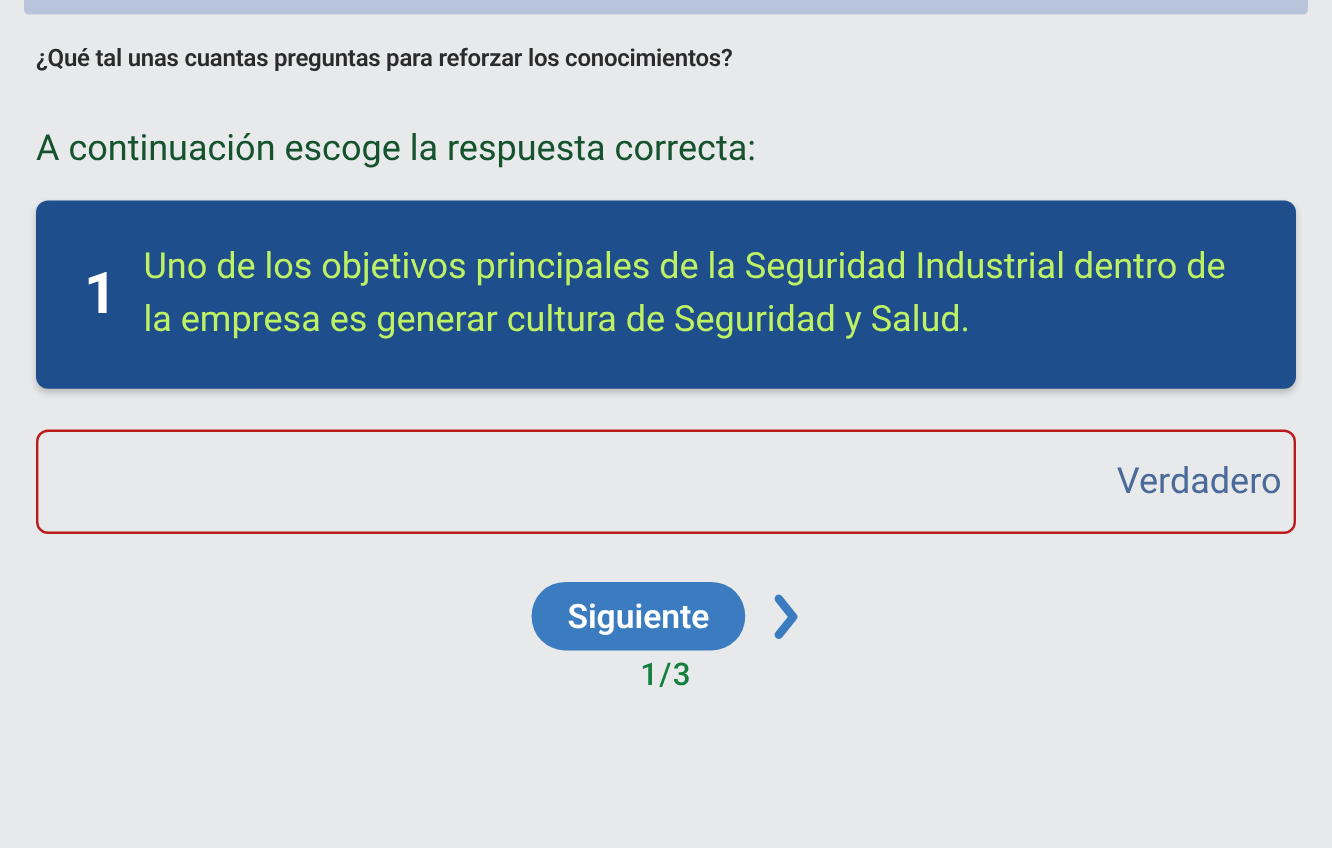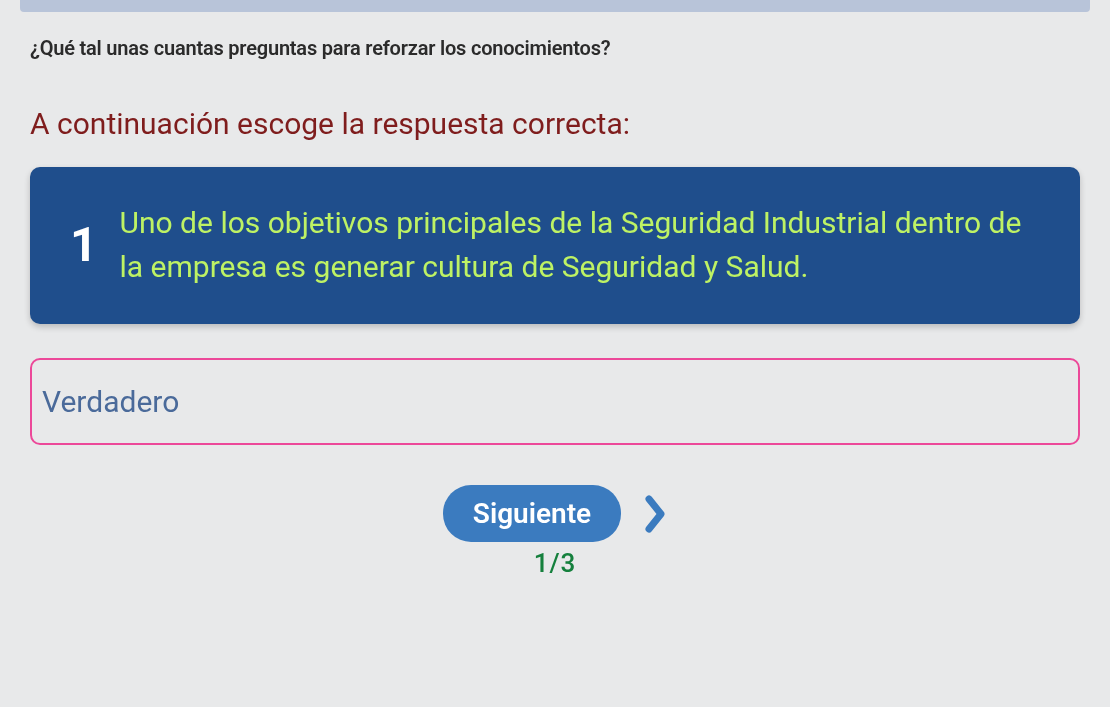--- a/index.html
+++ b/index.html
@@ -28,21 +28,21 @@
       font-size: 20px;
       font-weight: 600;
       color: #2b2b2b;
       margin-bottom: 46px;
       margin-top: 12px;
       letter-spacing: -0.2px;
     }
     .instruction {
       font-size: 30px;
       font-weight: 400;
-      color: #7f1d1d;
+      color: #14532d;
       margin-bottom: 26px;
     }
     .question-card {
       background: #1f4e8c;
       border-radius: 10px;
       padding: 34px 40px 36px 40px;
       display: flex;
       align-items: center;
       gap: 22px;
       margin-bottom: 34px;
@@ -62,29 +62,29 @@
       font-weight: 400;
     }
     .options {
       display: flex;
       gap: 34px;
       margin-bottom: 40px;
     }
     .option-btn {
       flex: 1;
       background: transparent;
-      border: 2px solid #ec4899;
+      border: 2px solid #b91c1c;
       border-radius: 10px;
       padding: 24px 10px;
       font-size: 30px;
       color: #4a6a9a;
       font-weight: 400;
       cursor: pointer;
       font-family: inherit;
-      text-align: left;
+      text-align: right;
     }
     .nav-row {
       display: flex;
       flex-direction: column;
       align-items: center;
       gap: 6px;
     }
     .next-row {
       display: flex;
       align-items: center;

